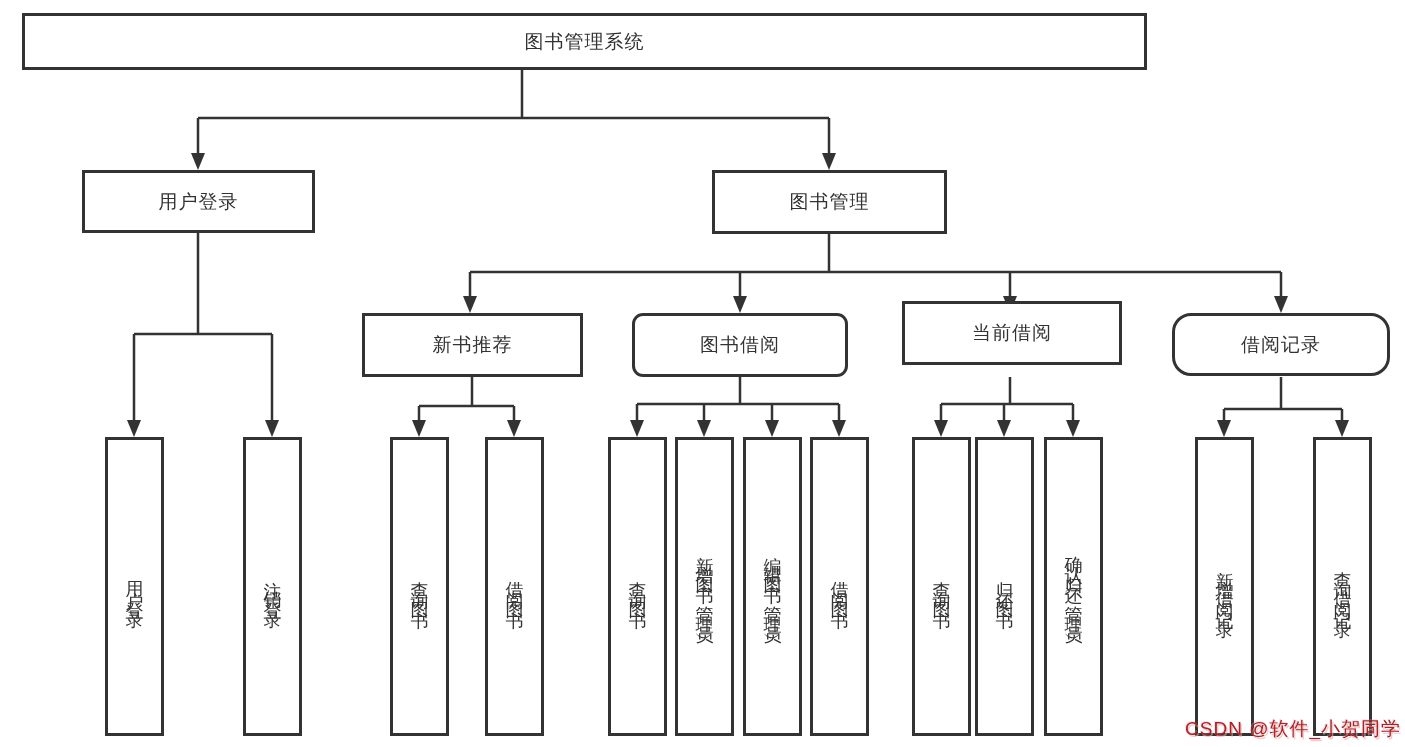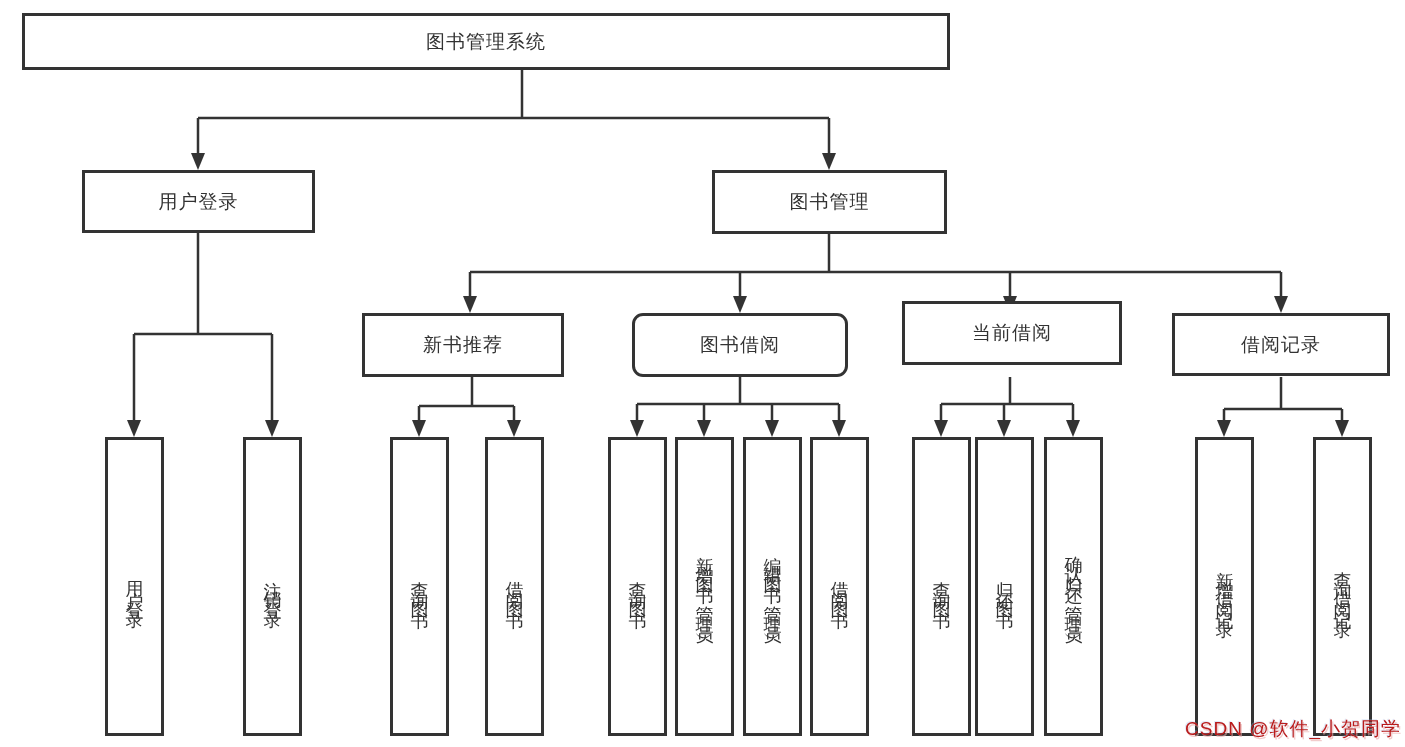--- a/index.html
+++ b/index.html
@@ -88,41 +88,41 @@
       <polygon points="765,420 779,420 772,437"></polygon>
       <polygon points="832,420 846,420 839,437"></polygon>
       <polygon points="934,420 948,420 941,437"></polygon>
       <polygon points="997,420 1011,420 1004,437"></polygon>
       <polygon points="1066,420 1080,420 1073,437"></polygon>
       <polygon points="1217,420 1231,420 1224,437"></polygon>
       <polygon points="1335,420 1349,420 1342,437"></polygon>
     </g>
   </svg>
 
-  <div class="hbox" style="left:22px; top:13px; width:928px; height:57px;">
+  <div class="hbox" style="left:22px; top:13px; width:1125px; height:57px;">
     <span>图书管理系统</span>
   </div>
 
   <div class="hbox" style="left:82px; top:170px; width:233px; height:63px;">
     <span>用户登录</span>
   </div>
   <div class="hbox" style="left:712px; top:170px; width:235px; height:64px;font-family:Liberation Serif, serif;">
     <span>图书管理</span>
   </div>
 
-  <div class="hbox" style="left:362px; top:313px; width:202px; height:64px;">
+  <div class="hbox" style="left:362px; top:313px; width:221px; height:64px;">
     <span>新书推荐</span>
   </div>
   <div class="hbox" style="left:632px; top:313px; width:216px; height:64px;border-radius:11px;">
     <span>图书借阅</span>
   </div>
   <div class="hbox" style="left:902px; top:301px; width:220px; height:64px;">
     <span>当前借阅</span>
   </div>
-  <div class="hbox" style="left:1172px; top:313px; width:218px; height:63px;">
+  <div class="hbox" style="left:1172px; top:313px; width:218px; height:63px;border-radius:19px;">
     <span>借阅记录</span>
   </div>
 
   <div class="vbox" style="left:105px; top:437px; width:59px; height:299px;">
     <span>用户登录</span>
   </div>
   <div class="vbox" style="left:243px; top:437px; width:59px; height:299px;">
     <span>注销登录</span>
   </div>
 

